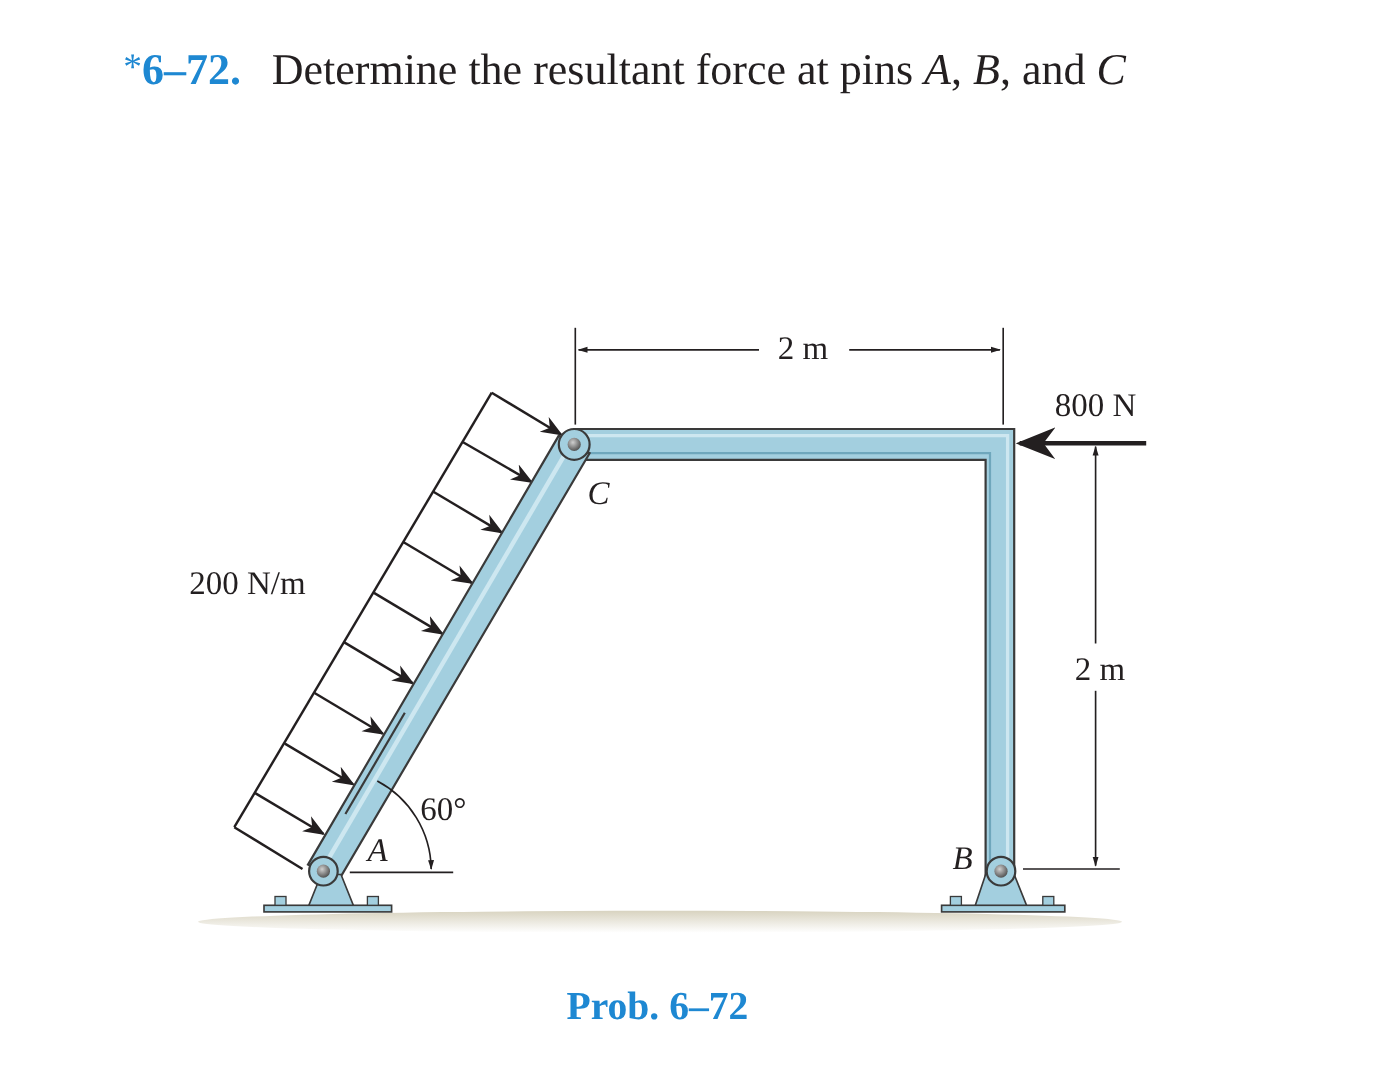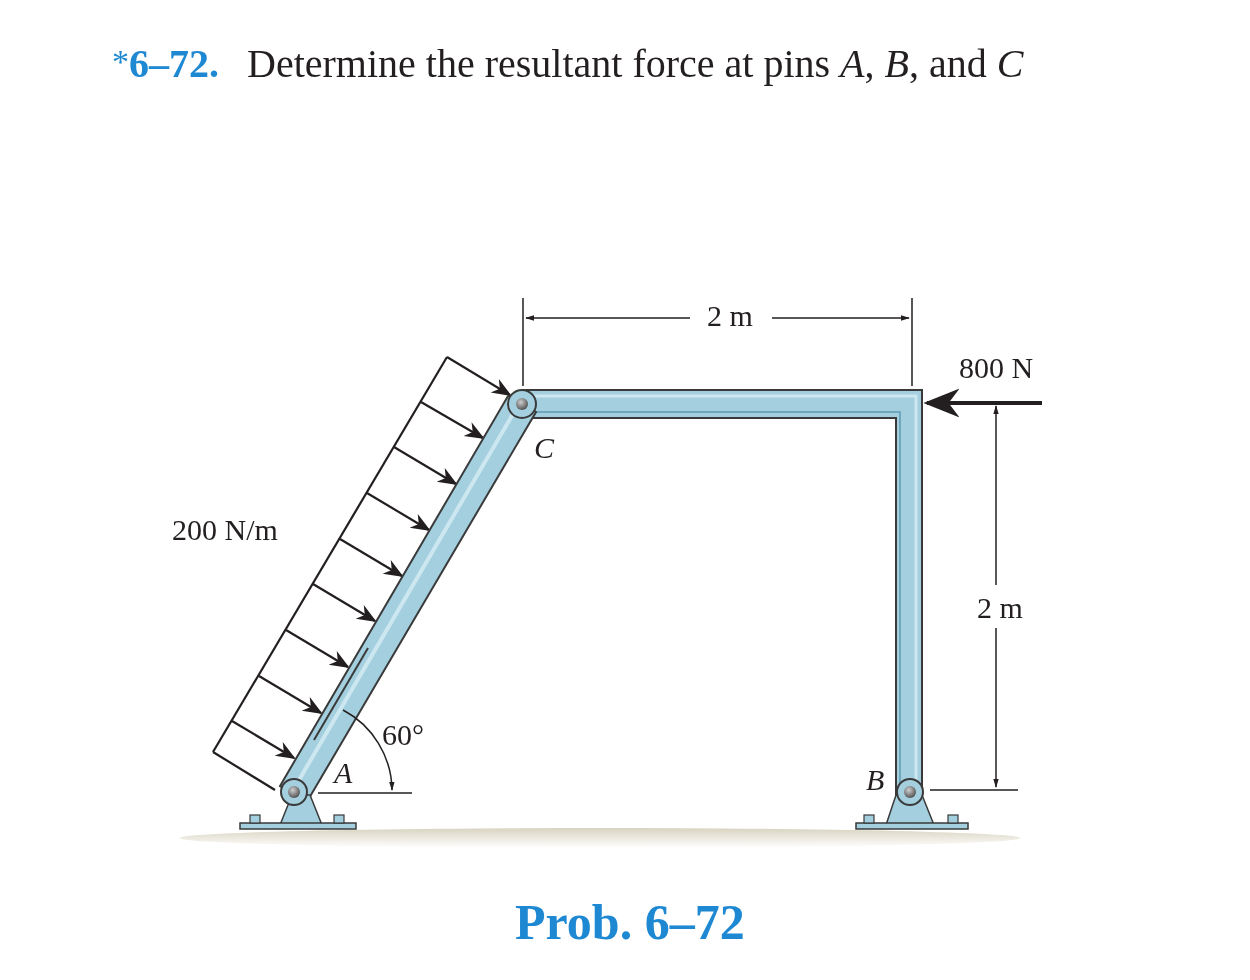--- a/index.html
+++ b/index.html
@@ -5,21 +5,21 @@
   html, body { margin: 0; padding: 0; background: #ffffff; }
   body { width: 1250px; height: 980px; position: relative; overflow: hidden;
          font-family: "Liberation Serif", "DejaVu Serif", serif; color: #231f20; }
   .problem { position: absolute; left: 92px; top: 30px; width: 1100px;
              font-size: 40px; line-height: 64px; margin-left: 20px; }
   .problem .num { color: #1e88d2; font-weight: bold; }
   .problem .star { color: #1e88d2; font-weight: normal; font-size: 34px; vertical-align: 4px; }
   .problem .gap { display: inline-block; width: 28px; }
   .problem i { font-style: italic; }
   svg.fig { position: absolute; left: 0; top: 0; }
-  .caption { position: absolute; left: 515px; top: 893px; font-size: 50px;
+  .caption { position: absolute; left: 515px; top: 893px; font-size: 36px;
              font-weight: bold; color: #1e88d2; }
 </style>
 </head>
 <body>
 
 <div class="problem">
   <span class="num"><span class="star">*</span><span>6–72.</span></span><span class="gap"></span><span>Determine the resultant force at pins </span><i>A</i><span>, </span><i>B</i><span>, and </span><i>C</i><br>
 </div>
 
 <svg class="fig" width="1250" height="980" viewBox="0 0 1250 980">

